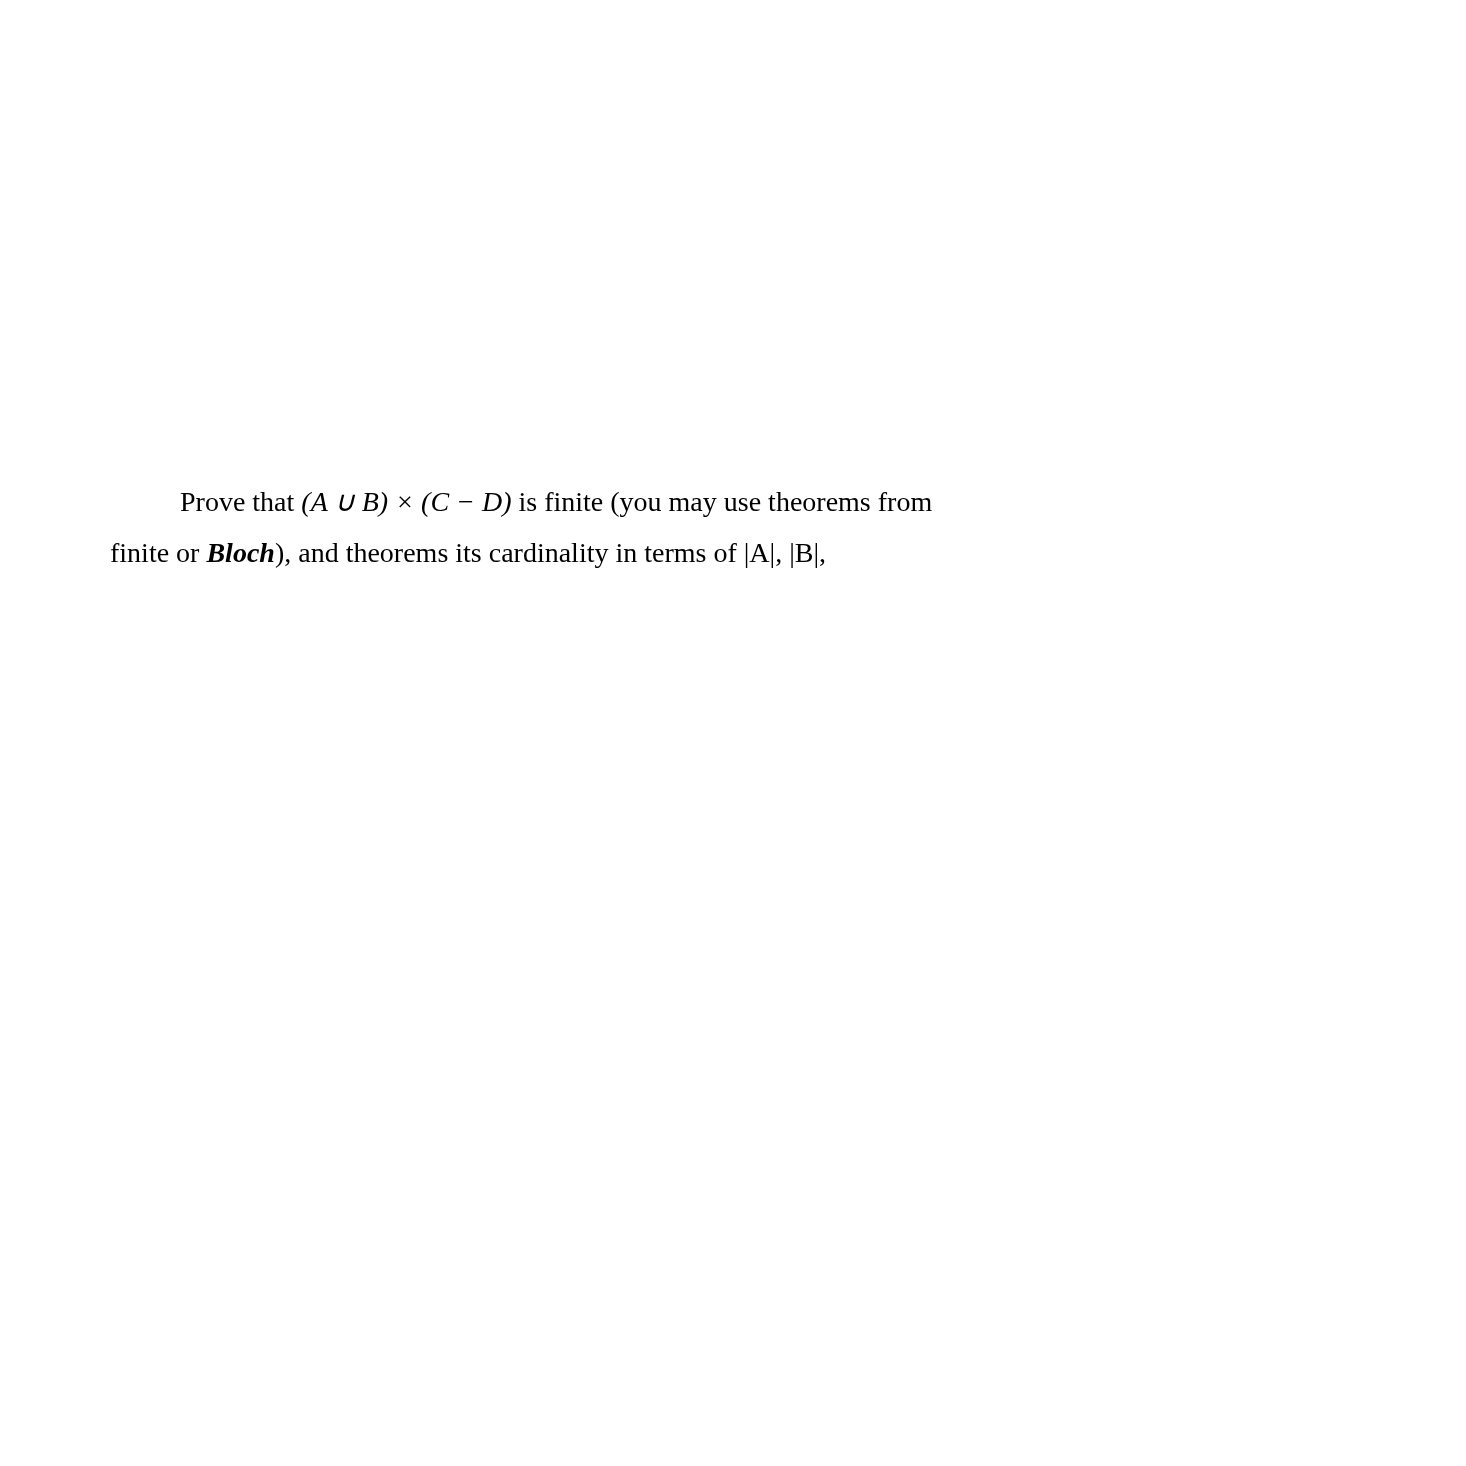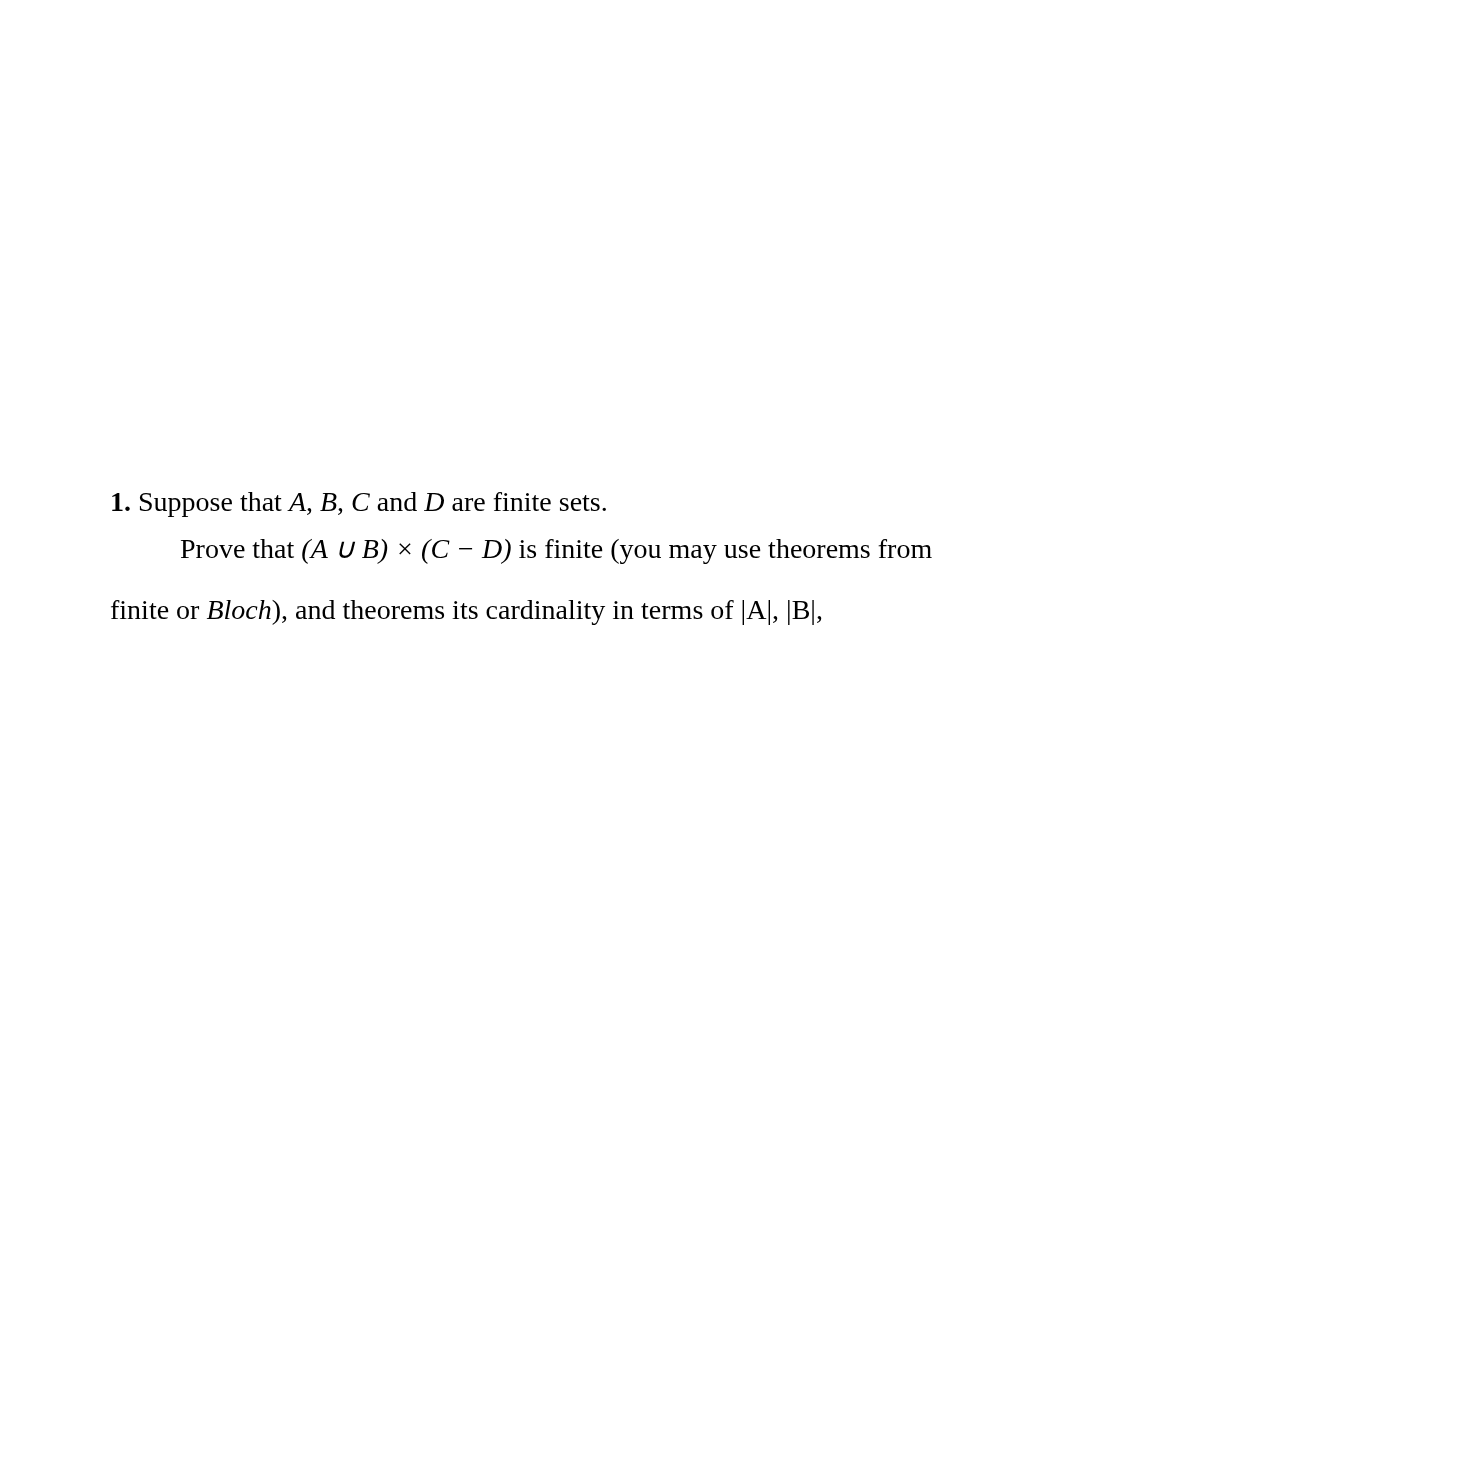--- a/index.html
+++ b/index.html
@@ -44,51 +44,48 @@
     }
 
     .problem-line1 {
       display: block;
       margin-bottom: 2px;
     }
 
     .problem-line2 {
       display: block;
       text-indent: 2.5em;
-      margin-bottom: 16px;
+      margin-bottom: 6px;
     }
 
     .problem-line3 {
       display: block;
       margin-bottom: 2px;
     }
 
     .problem-line4 {
       display: block;
     }
 
     .math-italic {
       font-style: italic;
     }
 
     .bold-italic {
-      font-weight: normal;
+      font-weight: bold;
       font-style: italic;
     }
   </style>
 </head>
 <body>
 
 <div class="page-container">
   <div class="content-area">
     <div class="problem-block">
 
-      <span class="problem-line1">
-        <span class="problem-number">1.</span><span> Suppose that </span><span class="math-italic">A</span><span>, </span><span class="math-italic">B</span><span>, </span><span class="math-italic">C</span><span> and </span><span class="math-italic">D</span><span> are finite sets.</span>
-      </span>
 
       <span class="problem-line2">
         <span>Prove that </span><span class="math-italic">(A ∪ B) × (C − D)</span><span> is finite (you may use theorems from</span>
       </span>
 
       <span class="problem-line3">
         <span>finite or </span><span class="bold-italic">Bloch</span><span>),  and  theorems  its  cardinality  in  terms  of  |A|,  |B|,</span>
       </span>
 
 

